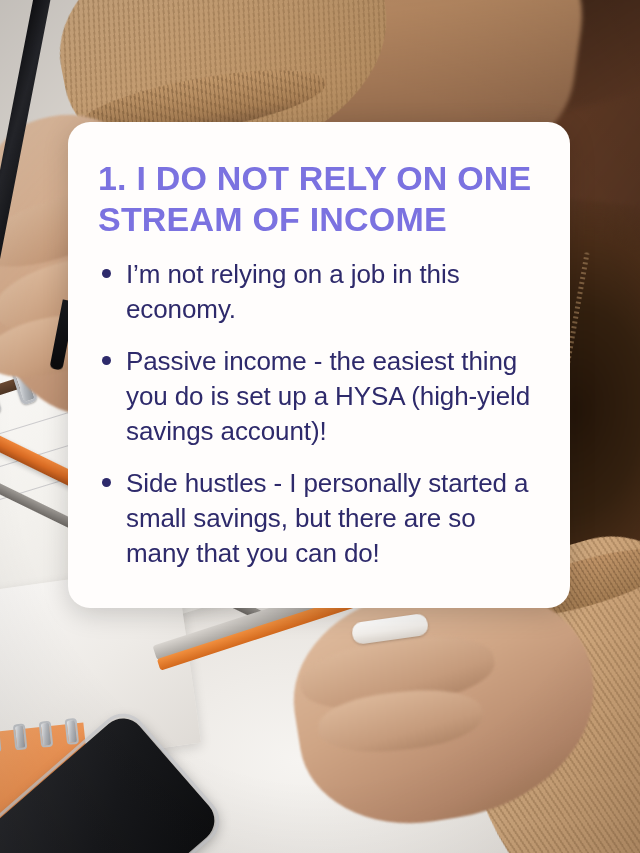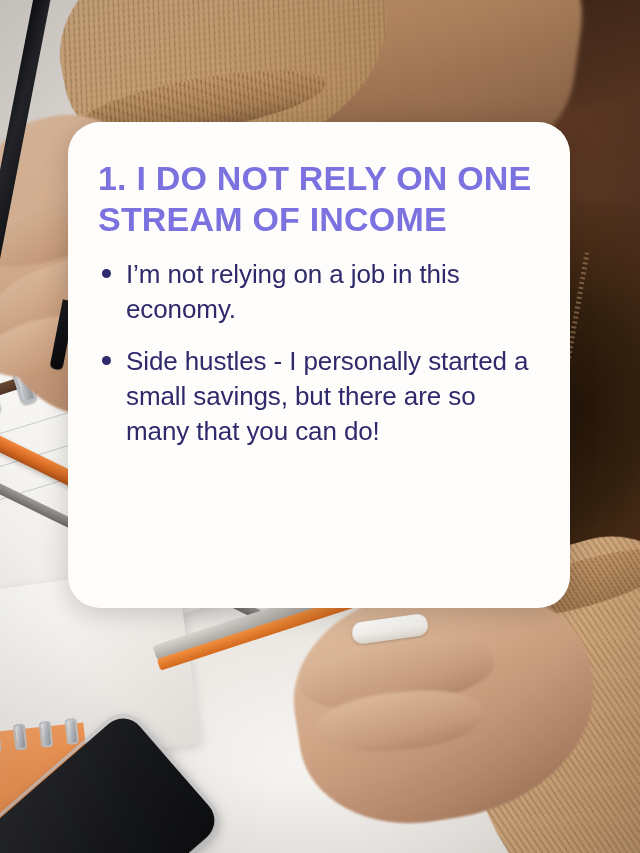--- a/index.html
+++ b/index.html
@@ -283,21 +283,21 @@
     background:radial-gradient(ellipse 560px 640px at 320px 430px, rgba(0,0,0,0) 55%, rgba(0,0,0,.16) 100%);
     pointer-events:none;
   }
 
   
   .card {
     position:absolute;
     left:68px; top:122px;
     width:502px; height:486px;
     background:#fffdfc;
-    border-radius:32px;
+    border-radius:22px;
     box-shadow:0 6px 26px rgba(0,0,0,.17);
     padding:36px 34px 0 30px;
   }
 
   .card-title {
     font-size:34px;
     font-weight:bold;
     line-height:1.22;
     letter-spacing:.2px;
     color:#7b72e0;
@@ -403,19 +403,23 @@
 
     <h1 class="card-title">1. I DO NOT RELY ON ONE STREAM OF INCOME</h1>
 
     <ul class="bullets">
       <li class="bullet">
         <span class="dot"></span>
         <span class="bullet-text">I’m not relying on a job in this economy.</span>
       </li>
       <li class="bullet">
         <span class="dot"></span>
+        <span class="bullet-text">Passive income - the easiest thing you do is set up a HYSA (high-yield savings account)!</span>
+      </li>
+      <li class="bullet">
+        <span class="dot"></span>
         <span class="bullet-text">Side hustles - I personally started a small savings, but there are so many that you can do!</span>
       </li>
     </ul>
 
   </div>
 
 </div>
 
 </body></html>

